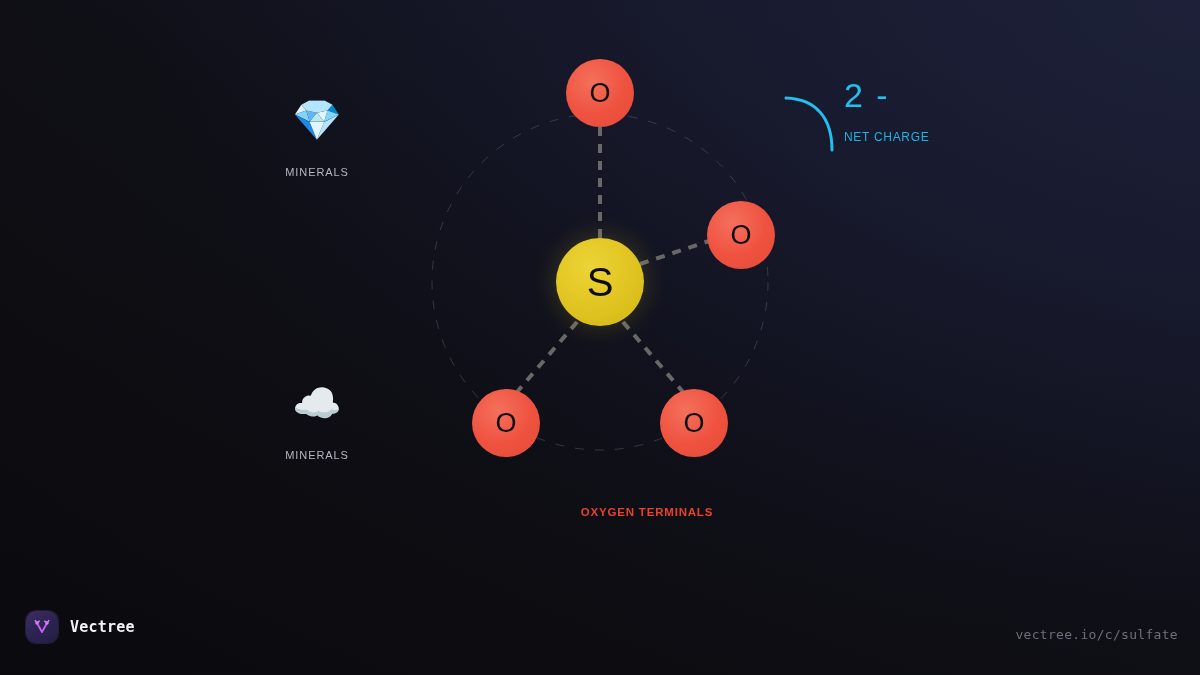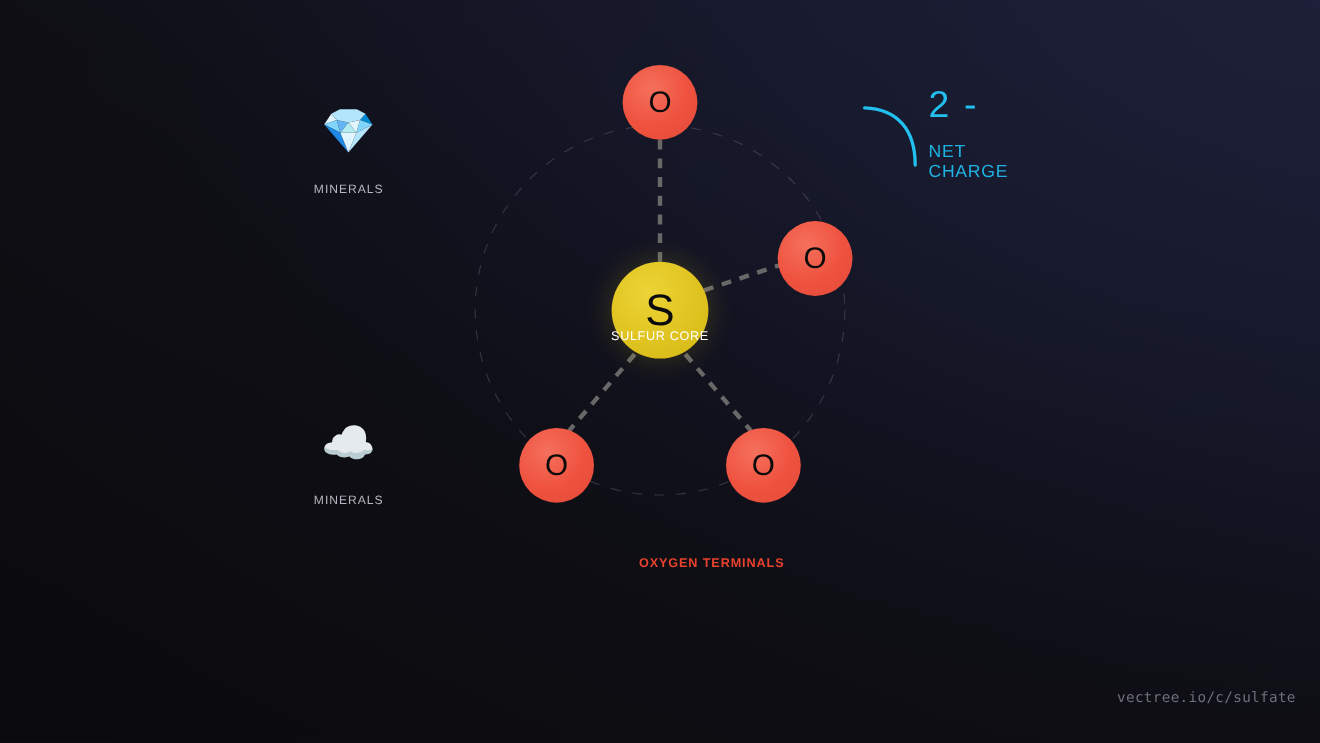--- a/index.html
+++ b/index.html
@@ -58,21 +58,21 @@
 
   
   #charge { position:absolute; left:782px; top:78px; width:170px; height:78px; }
   #charge-arc { position:absolute; left:0; top:0; }
   .charge-value {
     position:absolute; left:62px; top:0px;
     font-size:34px; color:#22c0ef; letter-spacing:2px; line-height:1;
   }
   .charge-caption {
     position:absolute; left:62px; top:52px;
-    font-size:16px; color:#1eb3e3; letter-spacing:.7px;
+    font-size:12px; color:#1eb3e3; letter-spacing:.7px;
   }
 
   
   .tag { position:absolute; text-align:center; width:120px; }
   .tag-emoji { font-size:40px; line-height:1; display:block; }
   .tag-label {
     display:block; margin-top:26px; font-size:11px;
     letter-spacing:.9px; color:#b6b6c2;
   }
   #tag-minerals { left:257px; top:100px; }
@@ -120,21 +120,20 @@
     </g>
   </svg>
 
   <div class="node node-core">S</div>
 
   <div class="node node-o o-top">O</div>
   <div class="node node-o o-right">O</div>
   <div class="node node-o o-bl">O</div>
   <div class="node node-o o-br">O</div>
 
-  <div class="core-label">SULFUR CORE</div>
 
   <div class="terminals-label">
     <span>OXYGEN TERMINALS</span>
   </div>
 </div>
 
 <div id="charge">
   <svg id="charge-arc" width="60" height="78" viewBox="0 0 60 78">
     <path d="M4 20 C 34 21, 50 40, 50 72" fill="none" stroke="#22c0ef" stroke-width="3" stroke-linecap="round"></path>
   </svg>
@@ -146,15 +145,27 @@
   <span class="tag-emoji">💎</span>
   <span class="tag-label">MINERALS</span>
 </div>
 
 <div class="tag" id="tag-aerosols">
   <span class="tag-emoji">☁️</span>
   <span class="tag-label">MINERALS</span>
 </div>
 
 <div id="footer">
+  <div id="brand-row">
+    <div id="logo-tile">
+      <svg width="20" height="20" viewBox="0 0 20 20">
+        <path d="M5 6 L10 15 L15 6" fill="none" stroke="#c264f0" stroke-width="1.8" stroke-linecap="round" stroke-linejoin="round"></path>
+        <path d="M5 6 L3.2 3.6 M5 6 L7.3 4.2" fill="none" stroke="#d87ff5" stroke-width="1.5" stroke-linecap="round"></path>
+        <path d="M15 6 L16.8 3.6 M15 6 L12.7 4.2" fill="none" stroke="#d87ff5" stroke-width="1.5" stroke-linecap="round"></path>
+        <circle cx="5" cy="6" r="1.7" fill="#d87ff5"></circle>
+        <circle cx="15" cy="6" r="1.7" fill="#d87ff5"></circle>
+      </svg>
+    </div>
+    <div id="brand-name">Vectree</div>
+  </div>
 </div>
 
 <div id="url">vectree.io/c/sulfate</div>
 
 </body></html>

